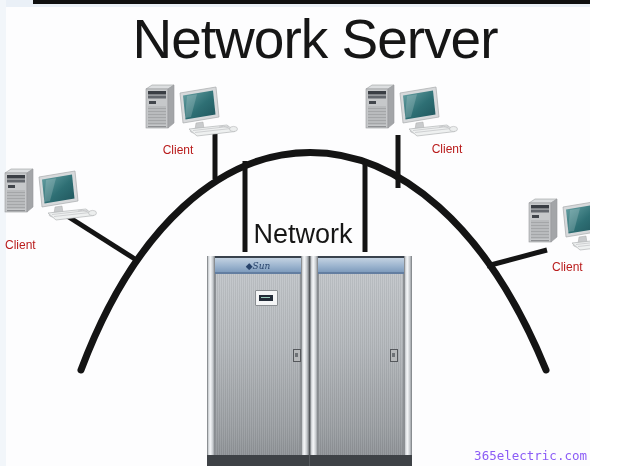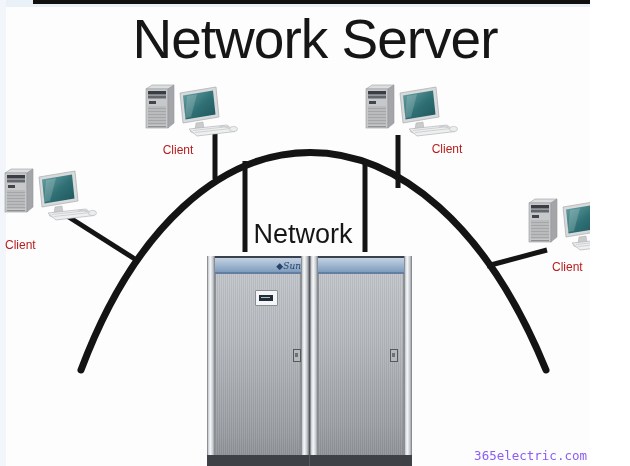--- a/index.html
+++ b/index.html
@@ -24,21 +24,21 @@
   .cab.right{left:102px;border-left:1px solid #55595d;}
   .rail{position:absolute;top:0;width:8px;height:210px;
     background:linear-gradient(90deg,#6b6f73 0%,#dfe2e5 22%,#f2f4f6 45%,#c3c7cb 75%,#75797d 100%);}
   .rail.l{left:0;}
   .rail.r{right:0;}
   .cabmid{position:absolute;left:8px;right:8px;top:0;height:210px;}
   .cabtopline{position:absolute;left:0;right:0;top:0;height:2px;background:#39424d;}
   .band{position:absolute;left:0;right:0;top:2px;height:14px;
     background:linear-gradient(180deg,#c3d2e2 0%,#9db5cf 55%,#7f9cbd 100%);
     border-bottom:2px solid #637ea1;}
-  .sunlogo{position:absolute;left:0;right:0;top:3px;text-align:right;
+  .sunlogo{position:absolute;left:0;right:0;top:3px;text-align:center;
     font-family:"DejaVu Serif",serif;font-style:italic;font-size:9px;line-height:11px;color:#27436b;}
   .door{position:absolute;left:0;right:0;top:18px;bottom:11px;
     background:
       repeating-linear-gradient(90deg,rgba(255,255,255,0.06) 0 1px,rgba(0,0,0,0.05) 1px 2px),
       linear-gradient(180deg,#c2c6ca 0%,#b4b8bc 40%,#9ca0a4 85%,#909498 100%);
     border-left:1px solid #8d9195;border-right:1px solid #8d9195;}
   .rackbottom{position:absolute;left:0;right:0;bottom:0;height:11px;background:#3e4246;}
   .display{position:absolute;left:48px;top:34px;width:21px;height:14px;background:#f4f5f6;
     border:1px solid #8a8e92;border-radius:1px;}
   .display .scr{position:absolute;left:3px;top:4px;width:14px;height:6px;background:#232c38;}

